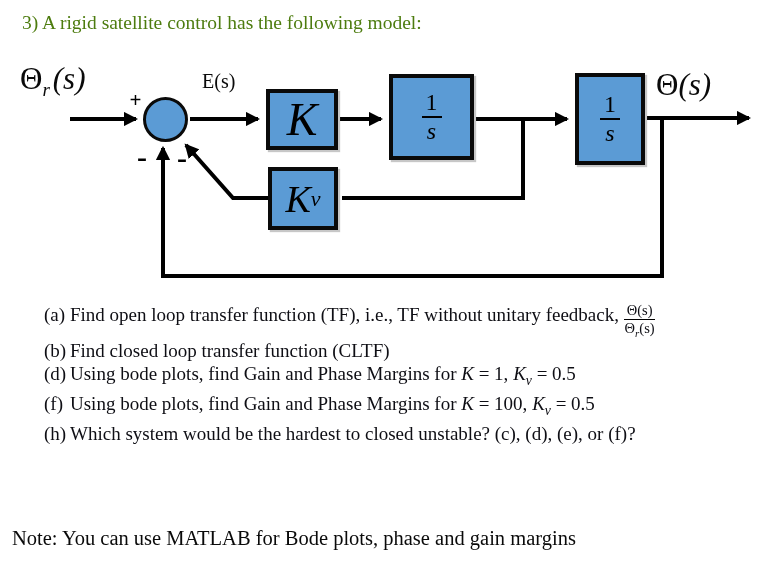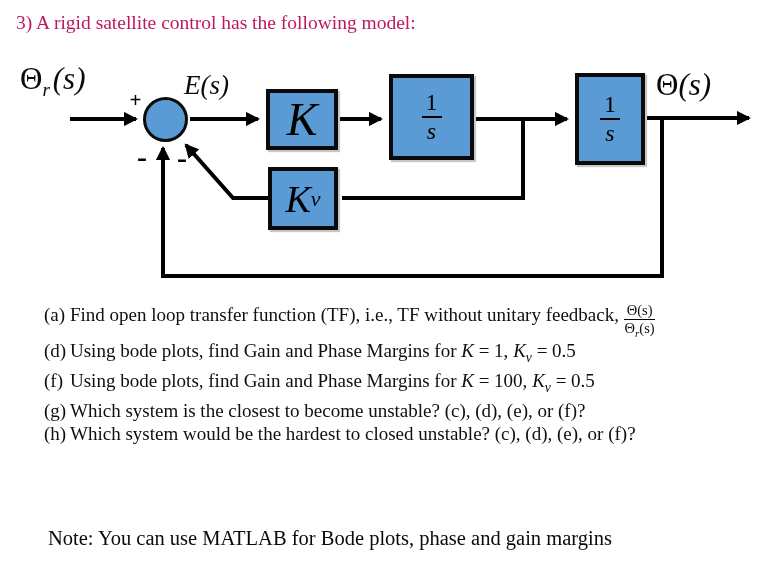--- a/index.html
+++ b/index.html
@@ -1,21 +1,21 @@
 <!DOCTYPE html>
 <html><head>
 <meta charset="utf-8">
 <style>
   * { margin:0; padding:0; box-sizing:border-box; }
   html,body { width:768px; height:574px; background:#ffffff; overflow:hidden; }
   body { font-family:"Liberation Serif", serif; color:#0e0e14; position:relative; }
 
   .page-title {
-    position:absolute; left:16px; top:12px;
-    font-size:19.5px; color:#be185d; white-space:nowrap;
+    position:absolute; left:22px; top:12px;
+    font-size:19.5px; color:#4d7c0f; white-space:nowrap;
   }
 
   
   .diagram { position:absolute; left:0; top:55px; width:768px; height:252px; }
   .diagram svg { position:absolute; left:0; top:0; }
 
   .block {
     position:absolute; background:#5b9bd5; border:4px solid #0a0a0a;
     display:flex; align-items:center; justify-content:center;
     color:#000; box-shadow:2px 2px 1px rgba(130,130,130,0.45);
@@ -34,21 +34,21 @@
 
   .sum-circle {
     position:absolute; left:143px; top:42px; width:45px; height:45px;
     border-radius:50%; background:#5b9bd5; border:3px solid #0a0a0a;
   }
 
   .sig-label { position:absolute; white-space:nowrap; color:#0a0a0a; }
   .theta-r  { left:20px;  top:6px;  font-size:31px; }
   .theta-r sub { font-size:19px; font-style:italic; }
   .theta-r .rest { margin-left:3px; }
-  .e-label  { left:184px; top:15px; font-size:27px; font-style:italic; }
+  .e-label  { left:202px; top:15px; font-size:20px; }
   .theta-out{ left:656px; top:12px; font-size:31px; }
 
   .sign {
     position:absolute; font-weight:bold; color:#000;
     display:flex; align-items:center; justify-content:center;
   }
   .plus   { left:127px; top:37px; width:17px; height:17px; font-size:21px; }
   .minus1 { left:134px; top:95px; width:16px; height:14px; font-size:30px; }
   .minus2 { left:174px; top:96px; width:16px; height:14px; font-size:30px; }
 
@@ -62,21 +62,21 @@
   .frac {
     display:inline-block; text-align:center; font-size:14.5px;
     line-height:1.15; vertical-align:-12px;
   }
   .frac .num { display:block; padding:0 3px 0 3px; border-bottom:1.5px solid #000; }
   .frac .den { display:block; }
   .frac sub  { font-size:0.75em; font-style:italic; }
 
   .note-line {
     position:absolute; left:12px; top:527px;
-    font-size:20.5px; white-space:nowrap; color:#0a0a0a;margin-left:36px;
+    font-size:20.5px; white-space:nowrap; color:#0a0a0a;
   }
 </style>
 </head>
 <body>
 
 <div>
 
   <div class="page-title">3) A rigid satellite control has the following model:</div>
 
   <div class="diagram">
@@ -130,21 +130,21 @@
         <span class="it">K</span>
         <sub class="it">v</sub>
       </div>
 
     <div class="sig-label theta-out"><span>Θ</span><span class="it">(s)</span></div>
 
   </div>
 
   <div class="questions">
       <div class="qline"><span class="qlabel">(a)</span><span><span>Find open loop transfer function (TF), i.e., TF without unitary feedback, </span><span class="frac"><span class="num">Θ(s)</span><span class="den"><span>Θ</span><sub>r</sub><span>(s)</span></span></span></span></div>
+      <div class="qline"><span class="qlabel">(b)</span><span><span>Find closed loop transfer function (CLTF)</span></span></div>
       <div class="qline"><span class="qlabel">(d)</span><span><span>Using bode plots, find Gain and Phase Margins for </span><span class="mi">K</span><span> = 1, </span><span class="mi">K</span><sub class="mi">v</sub><span> = 0.5</span></span></div>
       <div class="qline"><span class="qlabel">(f)</span><span><span>Using bode plots, find Gain and Phase Margins for </span><span class="mi">K</span><span> = 100, </span><span class="mi">K</span><sub class="mi">v</sub><span> = 0.5</span></span></div>
-      <div class="qline"><span class="qlabel">(g)</span><span><span>Which system is the closest to become unstable? (c), (d), (e), or (f)?</span></span></div>
       <div class="qline"><span class="qlabel">(h)</span><span><span>Which system would be the hardest to closed unstable? (c), (d), (e), or (f)?</span></span></div>
     </div>
 
   <div class="note-line">Note: You can use MATLAB for Bode plots, phase and gain margins</div>
 
 </div>
 
 </body></html>

